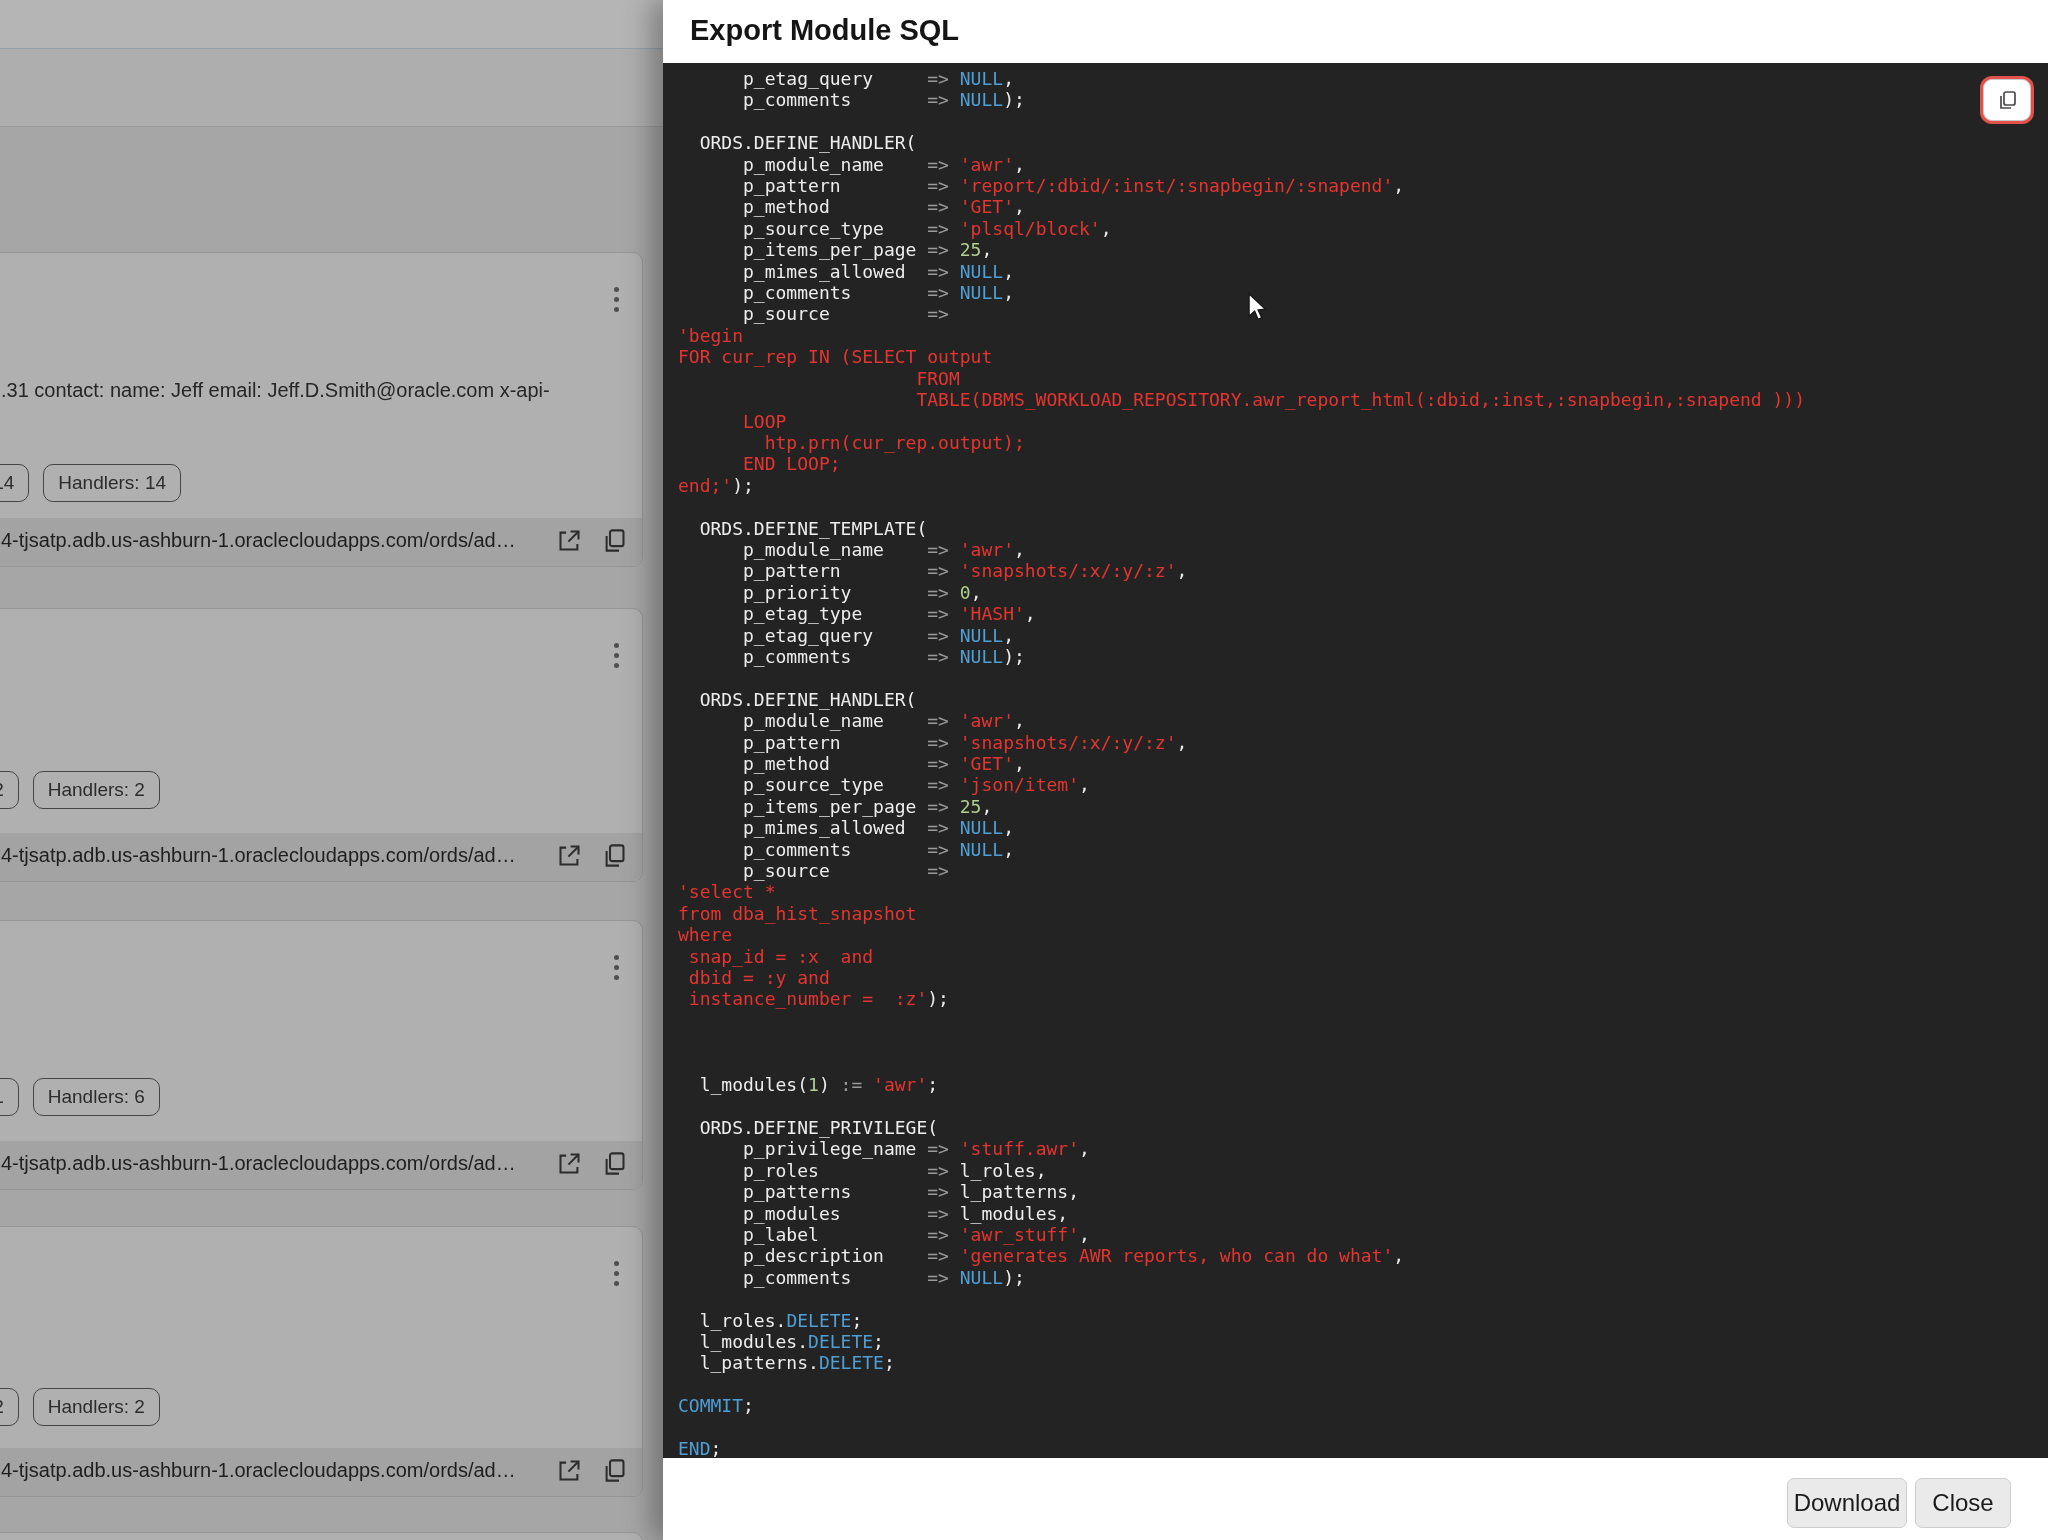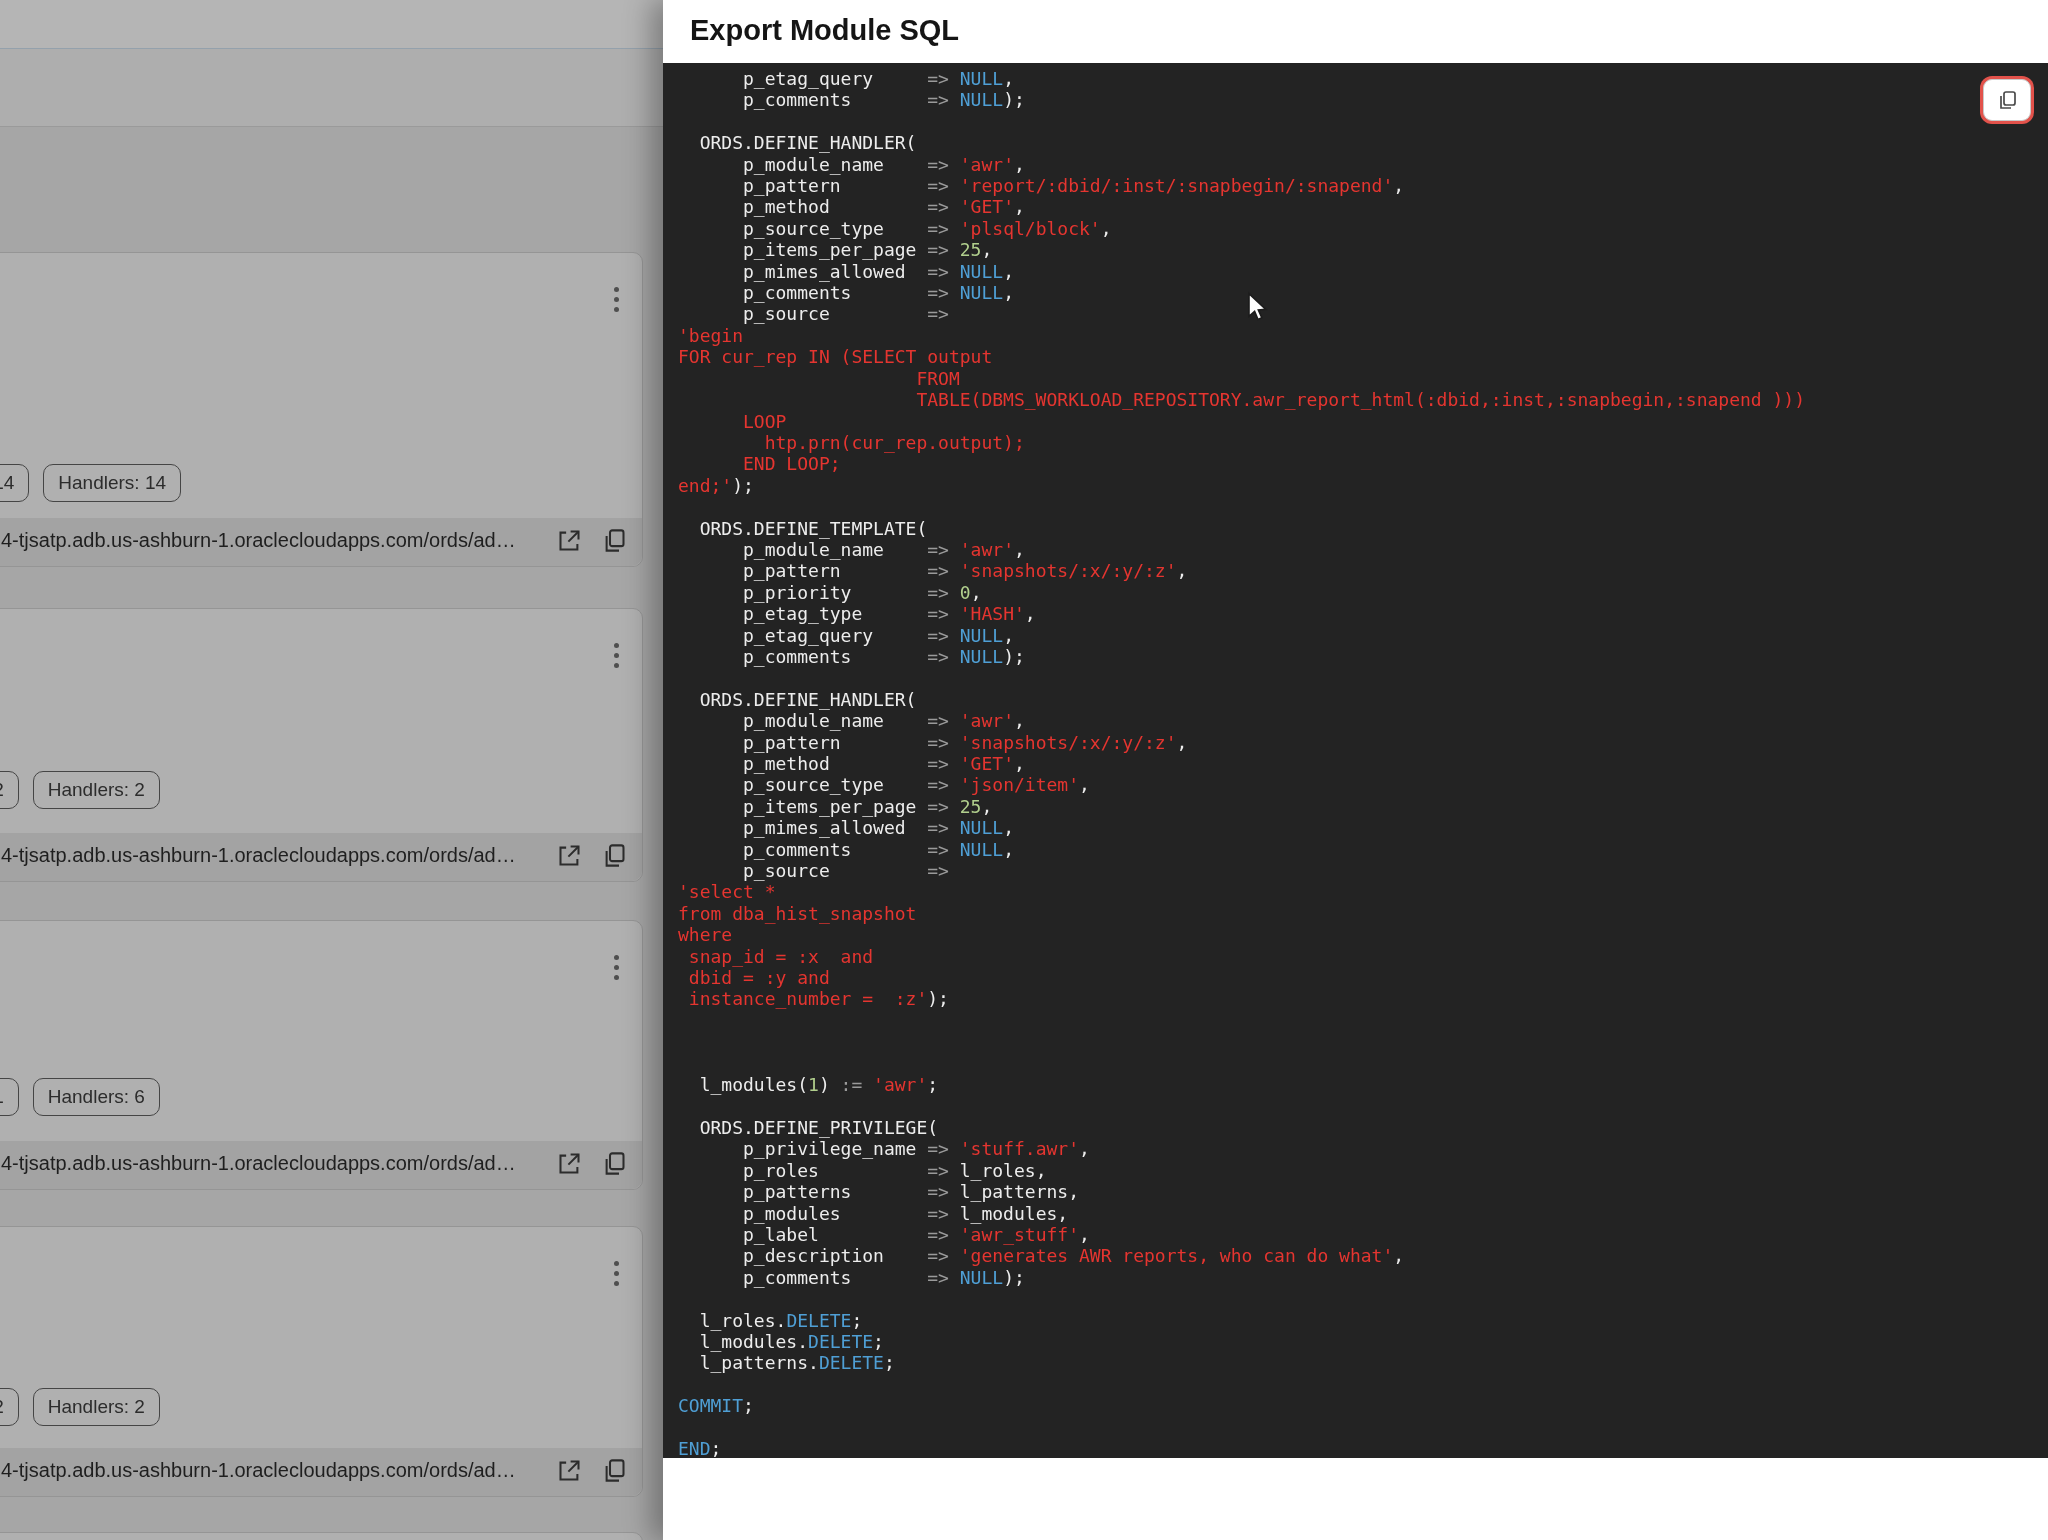--- a/index.html
+++ b/index.html
@@ -86,20 +86,21 @@
   </div>
 
   <div id="cards">
       <div class="card">
     <div class="kebab">
           <i></i>
           <i></i>
           <i></i>
         </div>
     <div class="desc">
+          <div>.31 contact: name: Jeff email: Jeff.D.Smith@oracle.com x-api-</div>
         </div>
     <div class="badge-row">
       <span class="badge">Templates: 14</span>
       <span class="badge">Handlers: 14</span>
     </div>
     <div class="card-footer">
       <span class="url-text">4-tjsatp.adb.us-ashburn-1.oraclecloudapps.com/ords/ad…</span>
       <span class="foot-icons">
         <span>
           <svg width="27" height="27" viewBox="0 0 24 24" fill="none" stroke="#2c2c2c" stroke-width="1.8">
@@ -220,19 +221,23 @@
     <div class="code" id="code"><div><span style="color: rgb(237, 237, 237);">      p_etag_query     </span><span style="color: rgb(154, 154, 154);">=&gt;</span><span style="color: rgb(237, 237, 237);"> </span><span style="color: rgb(79, 159, 213);">NULL</span><span style="color: rgb(237, 237, 237);">,</span></div><div><span style="color: rgb(237, 237, 237);">      p_comments       </span><span style="color: rgb(154, 154, 154);">=&gt;</span><span style="color: rgb(237, 237, 237);"> </span><span style="color: rgb(79, 159, 213);">NULL</span><span style="color: rgb(237, 237, 237);">);</span></div><div>&nbsp;</div><div><span style="color: rgb(237, 237, 237);">  ORDS.DEFINE_HANDLER(</span></div><div><span style="color: rgb(237, 237, 237);">      p_module_name    </span><span style="color: rgb(154, 154, 154);">=&gt;</span><span style="color: rgb(237, 237, 237);"> </span><span style="color: rgb(229, 53, 48);">'awr'</span><span style="color: rgb(237, 237, 237);">,</span></div><div><span style="color: rgb(237, 237, 237);">      p_pattern        </span><span style="color: rgb(154, 154, 154);">=&gt;</span><span style="color: rgb(237, 237, 237);"> </span><span style="color: rgb(229, 53, 48);">'report/:dbid/:inst/:snapbegin/:snapend'</span><span style="color: rgb(237, 237, 237);">,</span></div><div><span style="color: rgb(237, 237, 237);">      p_method         </span><span style="color: rgb(154, 154, 154);">=&gt;</span><span style="color: rgb(237, 237, 237);"> </span><span style="color: rgb(229, 53, 48);">'GET'</span><span style="color: rgb(237, 237, 237);">,</span></div><div><span style="color: rgb(237, 237, 237);">      p_source_type    </span><span style="color: rgb(154, 154, 154);">=&gt;</span><span style="color: rgb(237, 237, 237);"> </span><span style="color: rgb(229, 53, 48);">'plsql/block'</span><span style="color: rgb(237, 237, 237);">,</span></div><div><span style="color: rgb(237, 237, 237);">      p_items_per_page </span><span style="color: rgb(154, 154, 154);">=&gt;</span><span style="color: rgb(237, 237, 237);"> </span><span style="color: rgb(177, 207, 141);">25</span><span style="color: rgb(237, 237, 237);">,</span></div><div><span style="color: rgb(237, 237, 237);">      p_mimes_allowed  </span><span style="color: rgb(154, 154, 154);">=&gt;</span><span style="color: rgb(237, 237, 237);"> </span><span style="color: rgb(79, 159, 213);">NULL</span><span style="color: rgb(237, 237, 237);">,</span></div><div><span style="color: rgb(237, 237, 237);">      p_comments       </span><span style="color: rgb(154, 154, 154);">=&gt;</span><span style="color: rgb(237, 237, 237);"> </span><span style="color: rgb(79, 159, 213);">NULL</span><span style="color: rgb(237, 237, 237);">,</span></div><div><span style="color: rgb(237, 237, 237);">      p_source         </span><span style="color: rgb(154, 154, 154);">=&gt;</span></div><div><span style="color: rgb(229, 53, 48);">'begin</span></div><div><span style="color: rgb(229, 53, 48);">FOR cur_rep IN (SELECT output</span></div><div><span style="color: rgb(229, 53, 48);">                      FROM</span></div><div><span style="color: rgb(229, 53, 48);">                      TABLE(DBMS_WORKLOAD_REPOSITORY.awr_report_html(:dbid,:inst,:snapbegin,:snapend )))</span></div><div><span style="color: rgb(229, 53, 48);">      LOOP</span></div><div><span style="color: rgb(229, 53, 48);">        htp.prn(cur_rep.output);</span></div><div><span style="color: rgb(229, 53, 48);">      END LOOP;</span></div><div><span style="color: rgb(229, 53, 48);">end;'</span><span style="color: rgb(237, 237, 237);">);</span></div><div>&nbsp;</div><div><span style="color: rgb(237, 237, 237);">  ORDS.DEFINE_TEMPLATE(</span></div><div><span style="color: rgb(237, 237, 237);">      p_module_name    </span><span style="color: rgb(154, 154, 154);">=&gt;</span><span style="color: rgb(237, 237, 237);"> </span><span style="color: rgb(229, 53, 48);">'awr'</span><span style="color: rgb(237, 237, 237);">,</span></div><div><span style="color: rgb(237, 237, 237);">      p_pattern        </span><span style="color: rgb(154, 154, 154);">=&gt;</span><span style="color: rgb(237, 237, 237);"> </span><span style="color: rgb(229, 53, 48);">'snapshots/:x/:y/:z'</span><span style="color: rgb(237, 237, 237);">,</span></div><div><span style="color: rgb(237, 237, 237);">      p_priority       </span><span style="color: rgb(154, 154, 154);">=&gt;</span><span style="color: rgb(237, 237, 237);"> </span><span style="color: rgb(177, 207, 141);">0</span><span style="color: rgb(237, 237, 237);">,</span></div><div><span style="color: rgb(237, 237, 237);">      p_etag_type      </span><span style="color: rgb(154, 154, 154);">=&gt;</span><span style="color: rgb(237, 237, 237);"> </span><span style="color: rgb(229, 53, 48);">'HASH'</span><span style="color: rgb(237, 237, 237);">,</span></div><div><span style="color: rgb(237, 237, 237);">      p_etag_query     </span><span style="color: rgb(154, 154, 154);">=&gt;</span><span style="color: rgb(237, 237, 237);"> </span><span style="color: rgb(79, 159, 213);">NULL</span><span style="color: rgb(237, 237, 237);">,</span></div><div><span style="color: rgb(237, 237, 237);">      p_comments       </span><span style="color: rgb(154, 154, 154);">=&gt;</span><span style="color: rgb(237, 237, 237);"> </span><span style="color: rgb(79, 159, 213);">NULL</span><span style="color: rgb(237, 237, 237);">);</span></div><div>&nbsp;</div><div><span style="color: rgb(237, 237, 237);">  ORDS.DEFINE_HANDLER(</span></div><div><span style="color: rgb(237, 237, 237);">      p_module_name    </span><span style="color: rgb(154, 154, 154);">=&gt;</span><span style="color: rgb(237, 237, 237);"> </span><span style="color: rgb(229, 53, 48);">'awr'</span><span style="color: rgb(237, 237, 237);">,</span></div><div><span style="color: rgb(237, 237, 237);">      p_pattern        </span><span style="color: rgb(154, 154, 154);">=&gt;</span><span style="color: rgb(237, 237, 237);"> </span><span style="color: rgb(229, 53, 48);">'snapshots/:x/:y/:z'</span><span style="color: rgb(237, 237, 237);">,</span></div><div><span style="color: rgb(237, 237, 237);">      p_method         </span><span style="color: rgb(154, 154, 154);">=&gt;</span><span style="color: rgb(237, 237, 237);"> </span><span style="color: rgb(229, 53, 48);">'GET'</span><span style="color: rgb(237, 237, 237);">,</span></div><div><span style="color: rgb(237, 237, 237);">      p_source_type    </span><span style="color: rgb(154, 154, 154);">=&gt;</span><span style="color: rgb(237, 237, 237);"> </span><span style="color: rgb(229, 53, 48);">'json/item'</span><span style="color: rgb(237, 237, 237);">,</span></div><div><span style="color: rgb(237, 237, 237);">      p_items_per_page </span><span style="color: rgb(154, 154, 154);">=&gt;</span><span style="color: rgb(237, 237, 237);"> </span><span style="color: rgb(177, 207, 141);">25</span><span style="color: rgb(237, 237, 237);">,</span></div><div><span style="color: rgb(237, 237, 237);">      p_mimes_allowed  </span><span style="color: rgb(154, 154, 154);">=&gt;</span><span style="color: rgb(237, 237, 237);"> </span><span style="color: rgb(79, 159, 213);">NULL</span><span style="color: rgb(237, 237, 237);">,</span></div><div><span style="color: rgb(237, 237, 237);">      p_comments       </span><span style="color: rgb(154, 154, 154);">=&gt;</span><span style="color: rgb(237, 237, 237);"> </span><span style="color: rgb(79, 159, 213);">NULL</span><span style="color: rgb(237, 237, 237);">,</span></div><div><span style="color: rgb(237, 237, 237);">      p_source         </span><span style="color: rgb(154, 154, 154);">=&gt;</span></div><div><span style="color: rgb(229, 53, 48);">'select *</span></div><div><span style="color: rgb(229, 53, 48);">from dba_hist_snapshot</span></div><div><span style="color: rgb(229, 53, 48);">where</span></div><div><span style="color: rgb(229, 53, 48);"> snap_id = :x  and</span></div><div><span style="color: rgb(229, 53, 48);"> dbid = :y and</span></div><div><span style="color: rgb(229, 53, 48);"> instance_number =  :z'</span><span style="color: rgb(237, 237, 237);">);</span></div><div>&nbsp;</div><div>&nbsp;</div><div>&nbsp;</div><div><span style="color: rgb(237, 237, 237);">  l_modules(</span><span style="color: rgb(177, 207, 141);">1</span><span style="color: rgb(237, 237, 237);">) </span><span style="color: rgb(154, 154, 154);">:=</span><span style="color: rgb(237, 237, 237);"> </span><span style="color: rgb(229, 53, 48);">'awr'</span><span style="color: rgb(237, 237, 237);">;</span></div><div>&nbsp;</div><div><span style="color: rgb(237, 237, 237);">  ORDS.DEFINE_PRIVILEGE(</span></div><div><span style="color: rgb(237, 237, 237);">      p_privilege_name </span><span style="color: rgb(154, 154, 154);">=&gt;</span><span style="color: rgb(237, 237, 237);"> </span><span style="color: rgb(229, 53, 48);">'stuff.awr'</span><span style="color: rgb(237, 237, 237);">,</span></div><div><span style="color: rgb(237, 237, 237);">      p_roles          </span><span style="color: rgb(154, 154, 154);">=&gt;</span><span style="color: rgb(237, 237, 237);"> l_roles,</span></div><div><span style="color: rgb(237, 237, 237);">      p_patterns       </span><span style="color: rgb(154, 154, 154);">=&gt;</span><span style="color: rgb(237, 237, 237);"> l_patterns,</span></div><div><span style="color: rgb(237, 237, 237);">      p_modules        </span><span style="color: rgb(154, 154, 154);">=&gt;</span><span style="color: rgb(237, 237, 237);"> l_modules,</span></div><div><span style="color: rgb(237, 237, 237);">      p_label          </span><span style="color: rgb(154, 154, 154);">=&gt;</span><span style="color: rgb(237, 237, 237);"> </span><span style="color: rgb(229, 53, 48);">'awr_stuff'</span><span style="color: rgb(237, 237, 237);">,</span></div><div><span style="color: rgb(237, 237, 237);">      p_description    </span><span style="color: rgb(154, 154, 154);">=&gt;</span><span style="color: rgb(237, 237, 237);"> </span><span style="color: rgb(229, 53, 48);">'generates AWR reports, who can do what'</span><span style="color: rgb(237, 237, 237);">,</span></div><div><span style="color: rgb(237, 237, 237);">      p_comments       </span><span style="color: rgb(154, 154, 154);">=&gt;</span><span style="color: rgb(237, 237, 237);"> </span><span style="color: rgb(79, 159, 213);">NULL</span><span style="color: rgb(237, 237, 237);">);</span></div><div>&nbsp;</div><div><span style="color: rgb(237, 237, 237);">  l_roles.</span><span style="color: rgb(79, 159, 213);">DELETE</span><span style="color: rgb(237, 237, 237);">;</span></div><div><span style="color: rgb(237, 237, 237);">  l_modules.</span><span style="color: rgb(79, 159, 213);">DELETE</span><span style="color: rgb(237, 237, 237);">;</span></div><div><span style="color: rgb(237, 237, 237);">  l_patterns.</span><span style="color: rgb(79, 159, 213);">DELETE</span><span style="color: rgb(237, 237, 237);">;</span></div><div>&nbsp;</div><div><span style="color: rgb(79, 159, 213);">COMMIT</span><span style="color: rgb(237, 237, 237);">;</span></div><div>&nbsp;</div><div><span style="color: rgb(79, 159, 213);">END</span><span style="color: rgb(237, 237, 237);">;</span></div></div>
   </div>
 
   <div class="copy-btn" style="box-shadow: rgb(226, 82, 75) 0px 0px 0px 3px;">
     <svg width="24" height="24" viewBox="0 0 24 24" fill="none" stroke="#4a4a4a" stroke-width="1.7">
       <rect x="9" y="4" width="11" height="13" rx="2"></rect>
       <path d="M6 8v12h10"></path>
     </svg>
   </div>
 
+  <div class="dialog-footer">
+    <div class="btn btn-download">Download</div>
+    <div class="btn btn-close">Close</div>
+  </div>
 </div>
 
 <span class="cursor">
   <svg width="28" height="32" viewBox="0 0 20 24">
     <path d="M4 2 L4 19 L8.2 15.3 L10.7 21.3 L13.6 20 L11 14.2 L16.6 13.8 Z" fill="#fdfdfd" stroke="#1c1c1c" stroke-width="1.2"></path>
   </svg>
 </span>
 
 </body></html>

